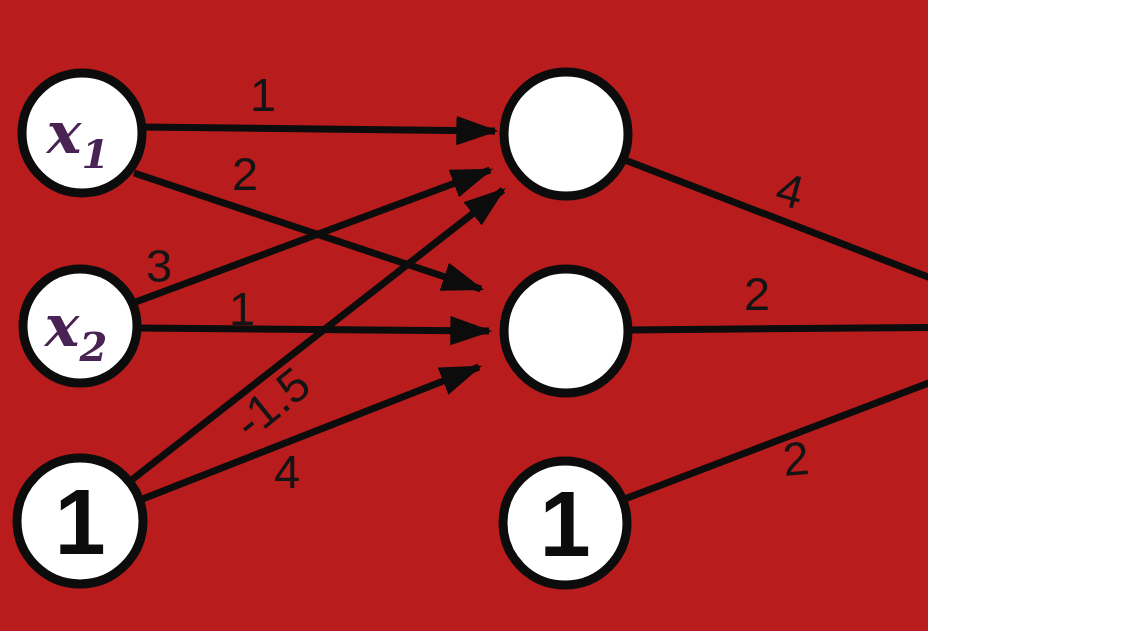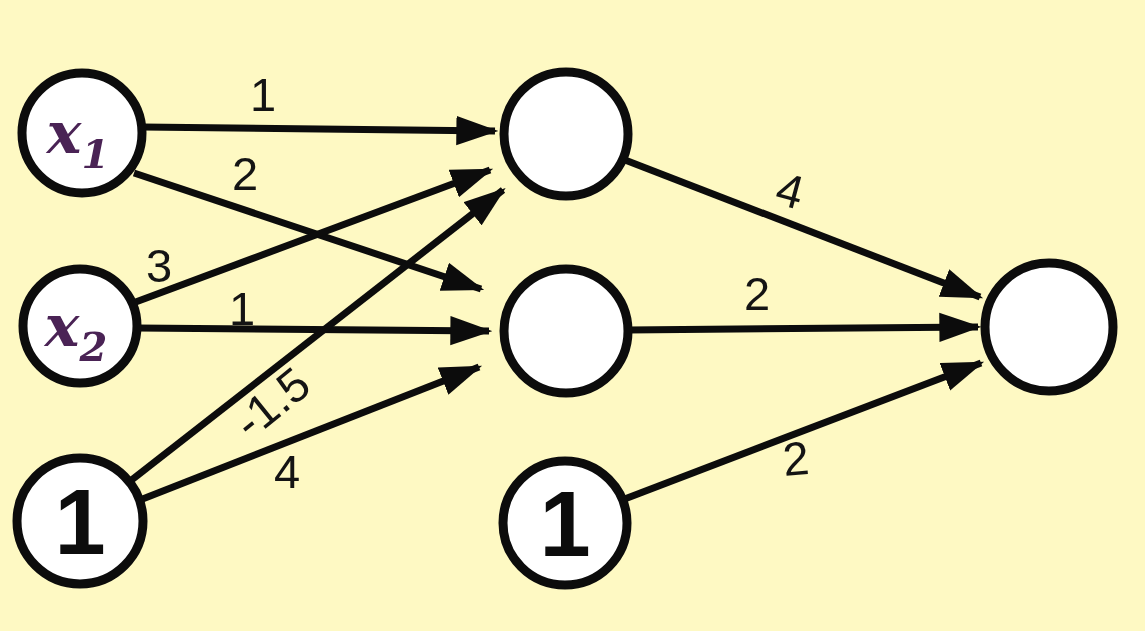--- a/index.html
+++ b/index.html
@@ -2,23 +2,23 @@
 <html><head>
 <meta charset="utf-8">
 <style>
   html, body {
     margin: 0;
     padding: 0;
     background: #ffffff;
   }
   .stage {
     position: relative;
-    width: 1145px;
+    width: 928px;
     height: 631px;
-    background: #fef9c3;
+    background: #b91c1c;
     overflow: hidden;
     font-family: "Liberation Sans", sans-serif;
   }
   svg {
     display: block;
     width: 1145px;
     height: 631px;
   }
   .edge-line {
     fill: none;

